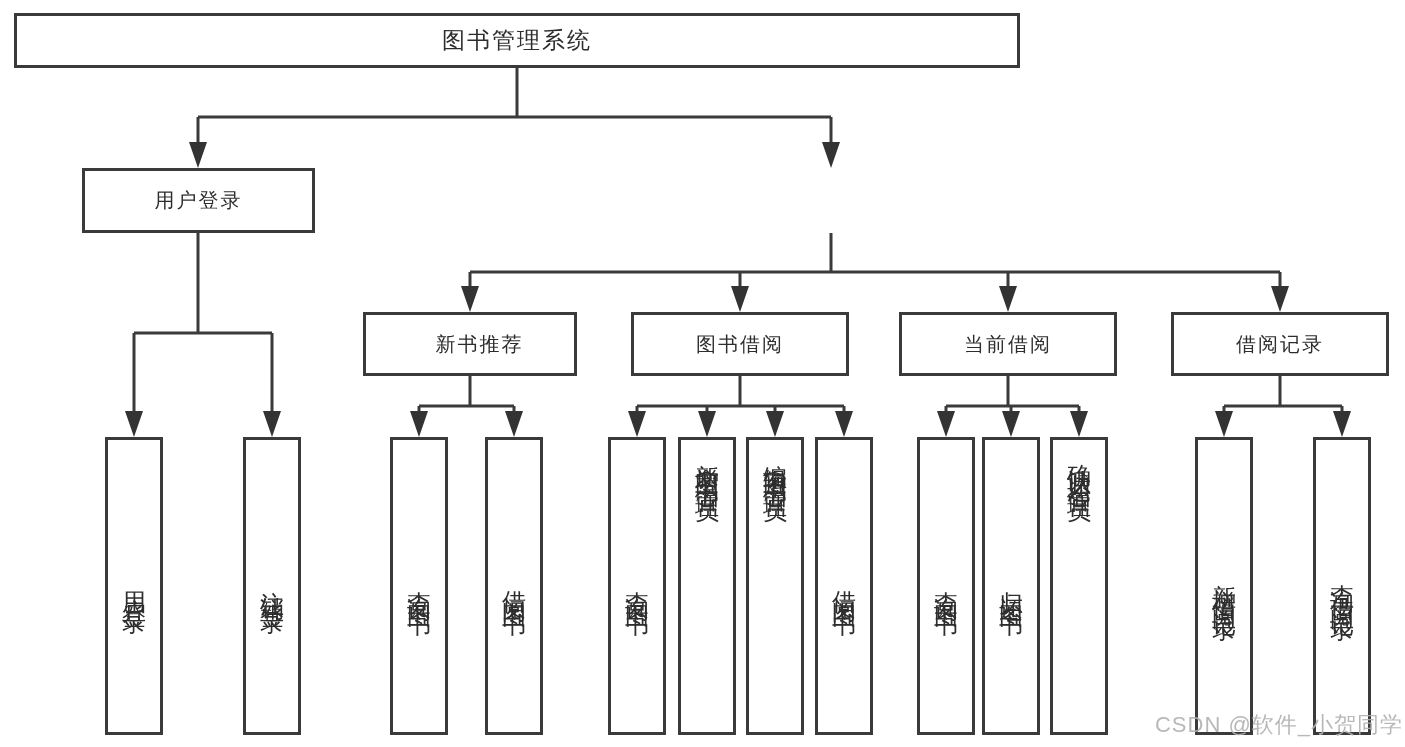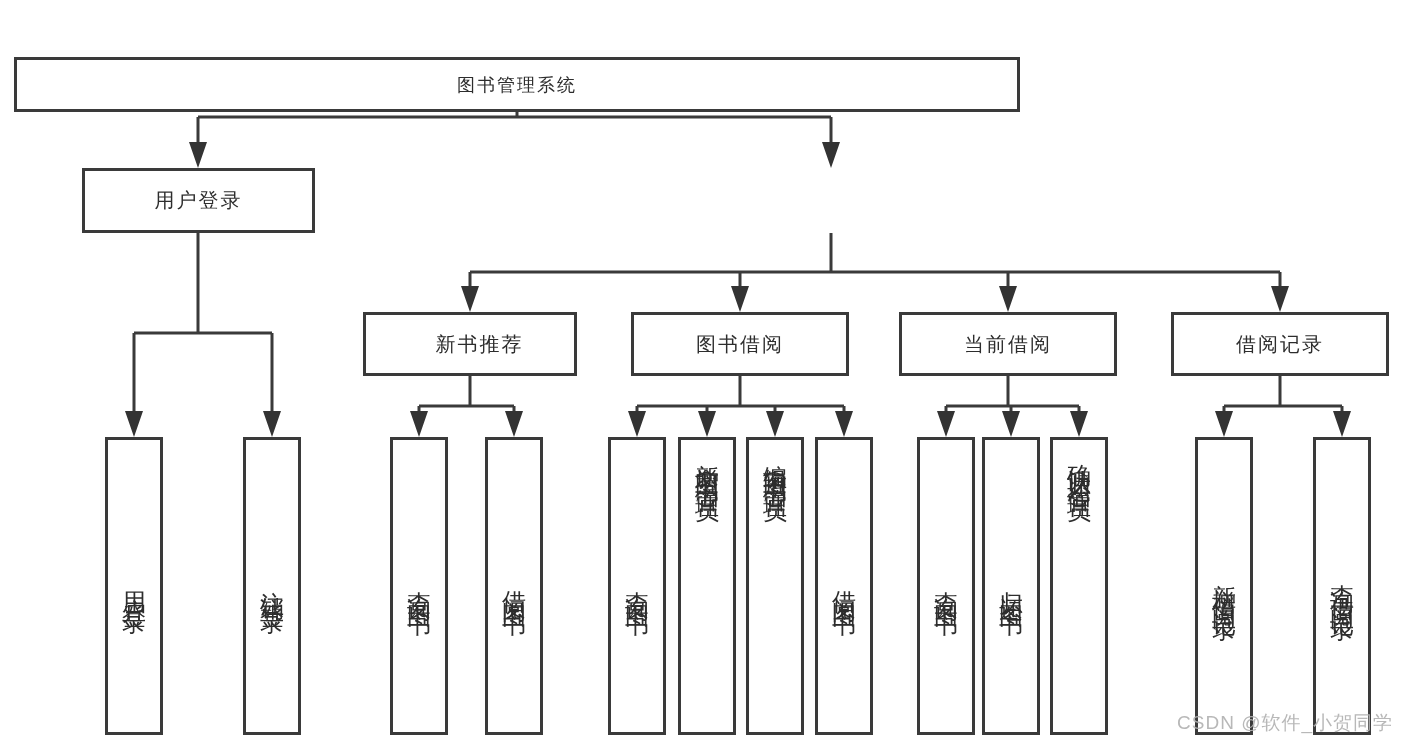--- a/index.html
+++ b/index.html
@@ -33,22 +33,21 @@
     justify-content: center;
     font-size: 20px;
     letter-spacing: 2px;
     white-space: nowrap;
   }
   .root-box {
     left: 14px;
     top: 13px;
     width: 1006px;
     height: 55px;
-    font-size: 18px;
-    margin-top: 44px;
+    font-size: 23px;
   }
   .l2-box { top: 168px; height: 65px; }
   .l3-box { top: 312px; height: 64px; }
   .leaf {
     position: absolute;
     box-sizing: border-box;
     top: 437px;
     width: 58px;
     height: 298px;
     border: 3px solid #3a3a3a;
@@ -65,23 +64,23 @@
     line-height: 1;
     color: #2d2d2d;
   }
   .leaf.top-align { align-items: flex-start; }
   .leaf.top-align .vtext {
     padding-top: 5px;
     letter-spacing: 5px;
   }
   .watermark {
     position: absolute;
-    right: 12px;
+    right: 2px;
     top: 710px;
-    font-size: 19px;
+    font-size: 22px;
     letter-spacing: 1px;
     color: #b2b2b2;
     opacity: 0.92;
     white-space: nowrap;
   }
 </style>
 </head>
 <body>
 
 <div class="canvas">

